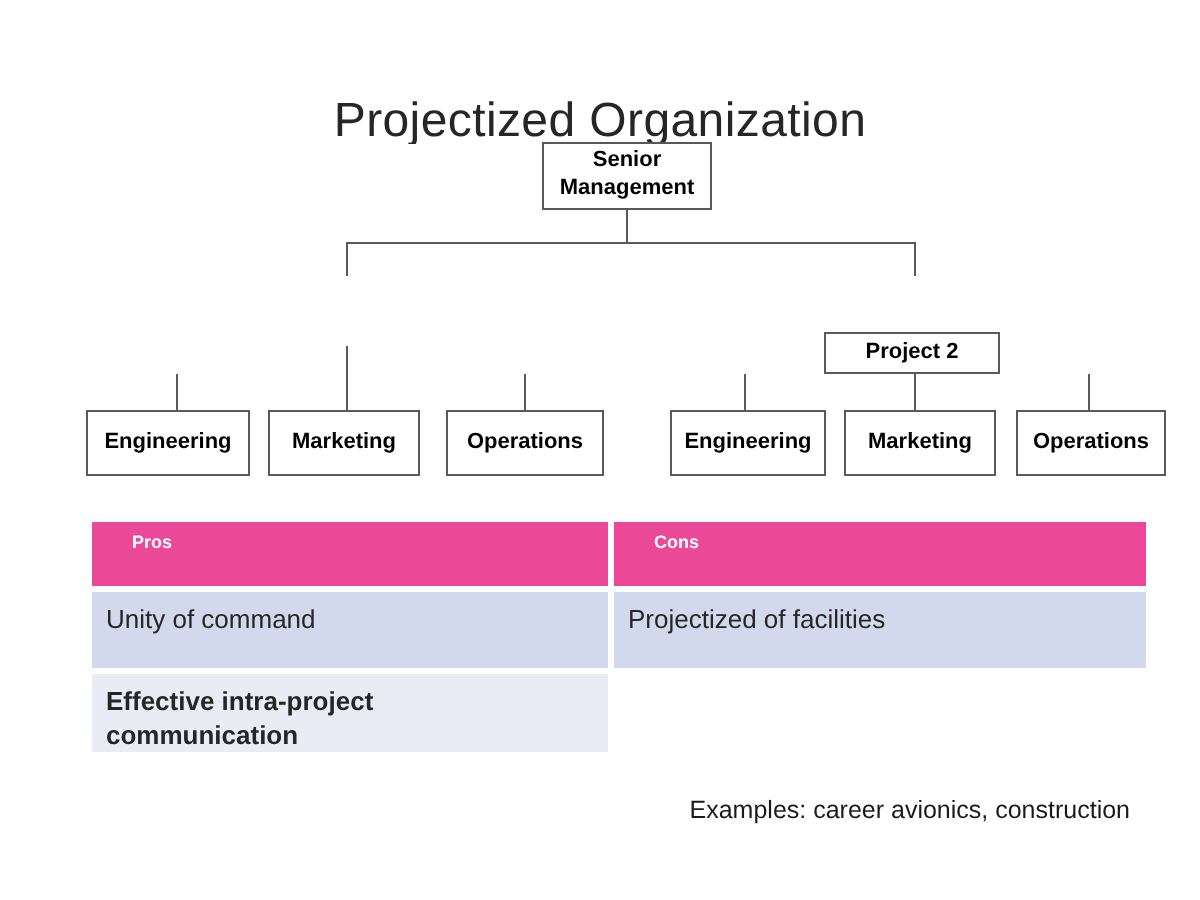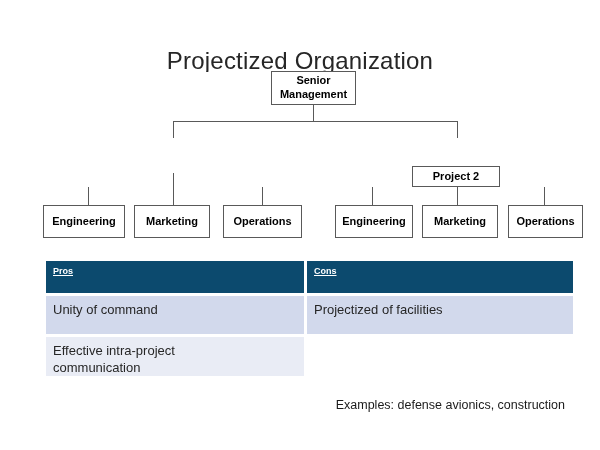--- a/index.html
+++ b/index.html
@@ -17,30 +17,30 @@
     font-size:11px;font-weight:600;color:#000;line-height:1.25;padding:1px;
   }
   
   .line{position:absolute;background:#595959;}
   
   .pc-table{
     position:absolute;left:46px;top:261px;
     display:grid;grid-template-columns:258px 266px;grid-template-rows:32px 38px 39px;gap:3px;
   }
   .th{
-    background:#0c4a6e;color:#ffffff;font-size:9px;font-weight:bold;
-    padding:5px 0 0 7px;box-sizing:border-box;text-decoration:underline;
+    background:#ec4899;color:#ffffff;font-size:9px;font-weight:bold;
+    padding:5px 0 0 20px;box-sizing:border-box;
   }
   .td{
     font-size:13px;color:#262626;line-height:17px;
     padding:5px 8px 12px 7px;box-sizing:border-box;
   }
   .td .cell-text{display:block;max-width:195px;}
   .row-odd{background:#D2D9EC;}
-  .row-even{background:#E9ECF5;}
+  .row-even{background:#E9ECF5;font-weight:bold;}
   
   .caption{
     position:absolute;top:398px;left:0;width:565px;text-align:right;
     font-size:12.5px;color:#1a1a1a;
   }
 </style>
 </head>
 <body>
 
 <div class="slide">
@@ -81,15 +81,15 @@
     </div>
     <div class="td row-odd">
       <span class="cell-text">Projectized of facilities</span>
     </div>
 
     <div class="td row-even">
       <span class="cell-text">Effective intra-project communication</span>
     </div>
   </div>
 
-  <div class="caption">Examples: defense avionics, construction</div>
+  <div class="caption">Examples: career avionics, construction</div>
 
 </div>
 
 </body></html>

